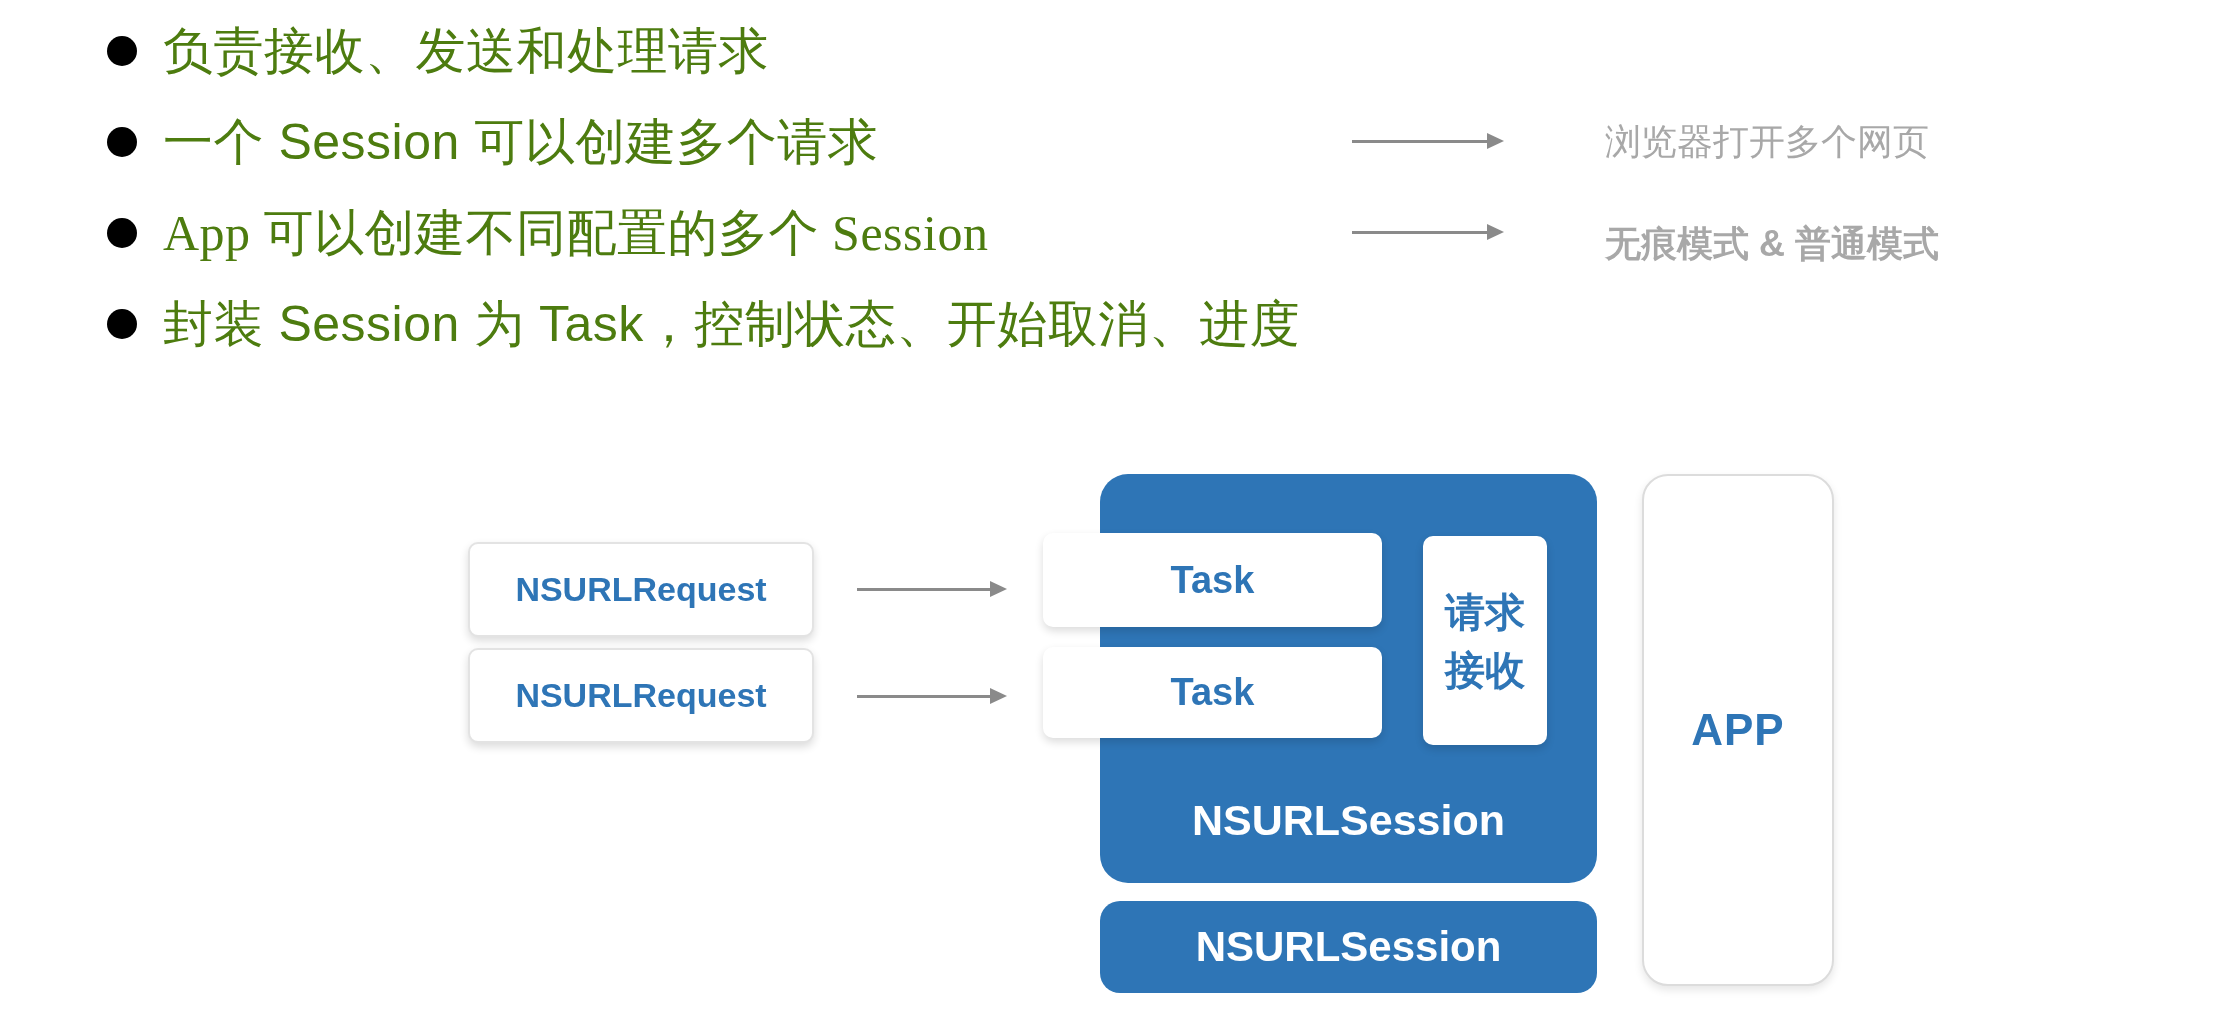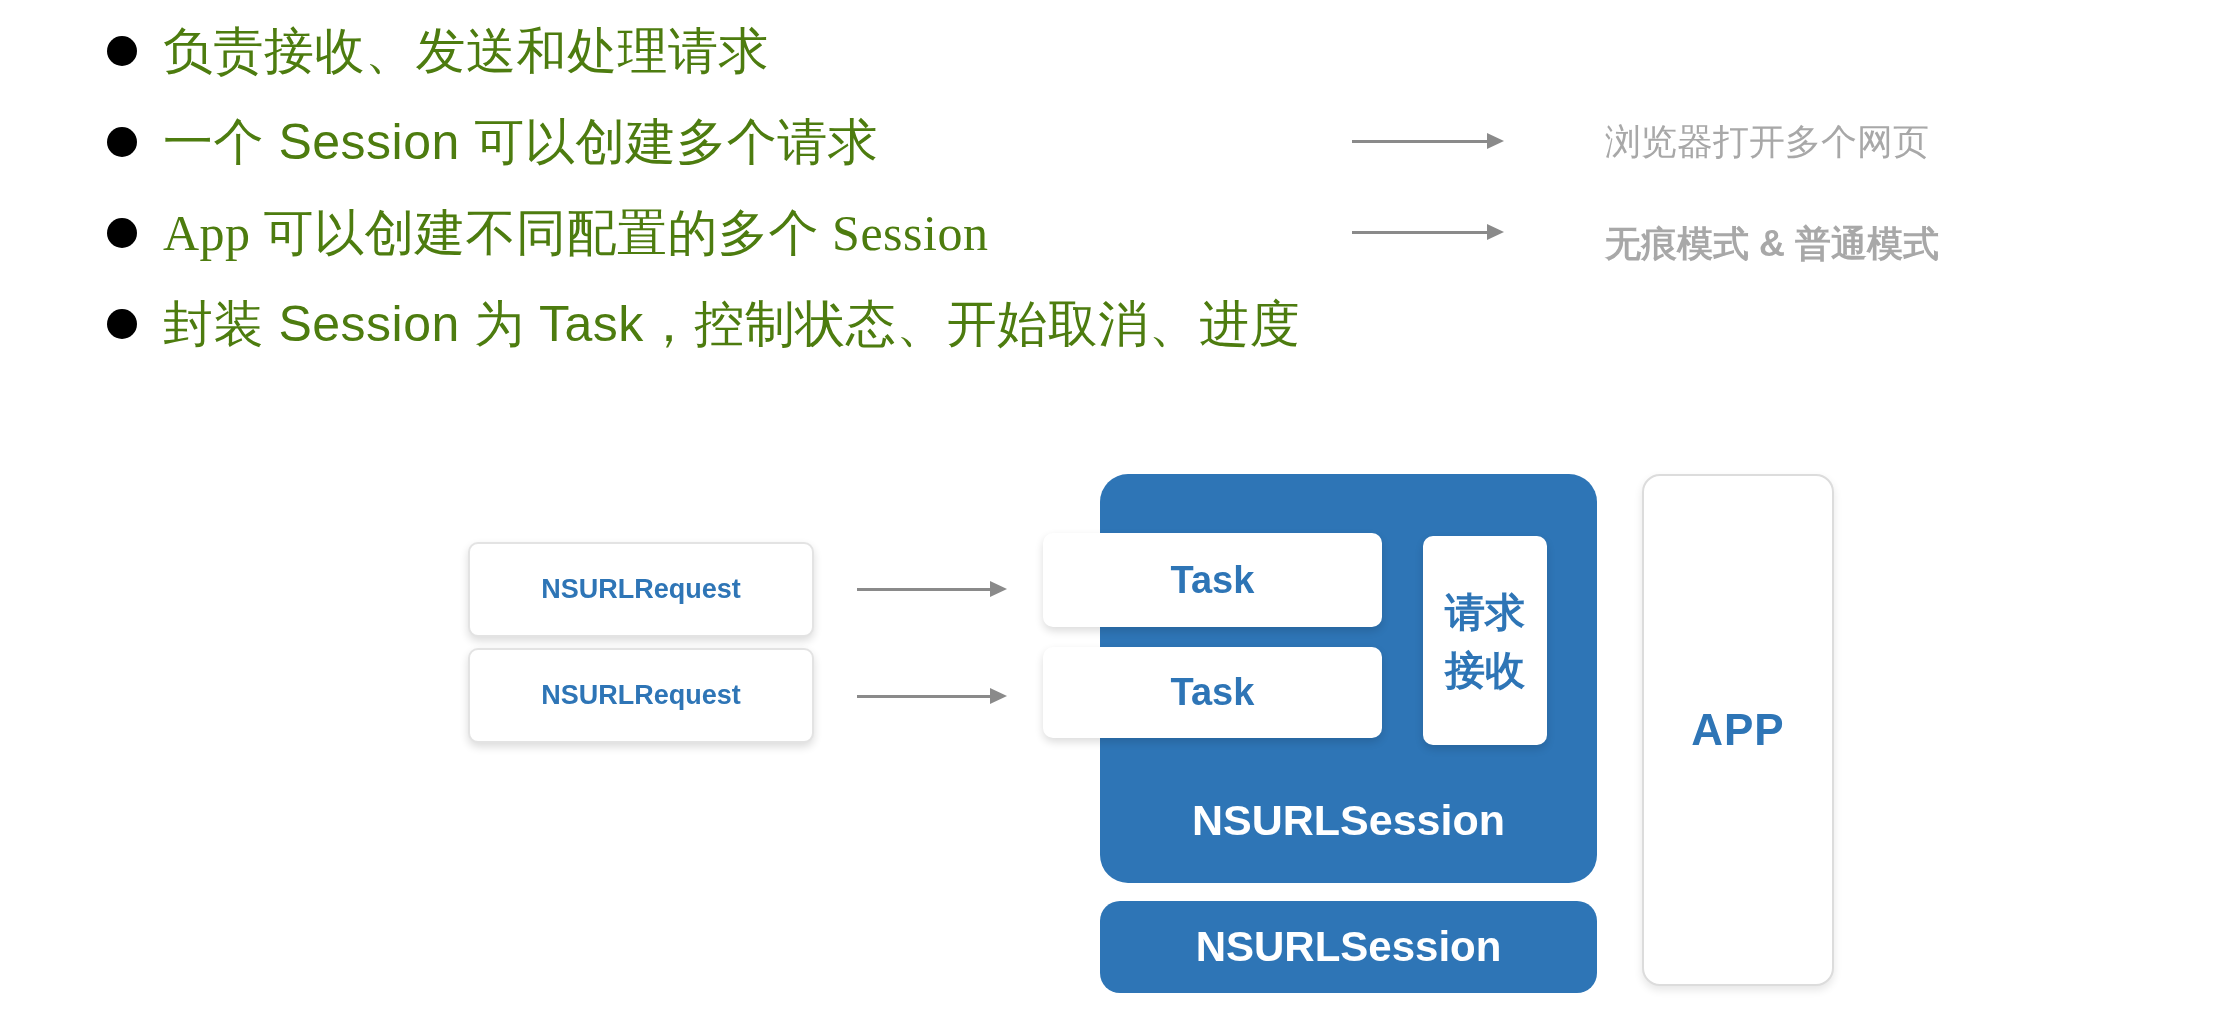--- a/index.html
+++ b/index.html
@@ -78,21 +78,21 @@
     background: #fff;
     border: 2px solid #e3e3e3;
     border-radius: 10px;
     box-shadow: 0 4px 8px rgba(0,0,0,0.14);
     display: flex;
     align-items: center;
     justify-content: center;
     color: #2e75b6;
     font-weight: bold;
   }
-  .request-box { left: 468px; width: 346px; height: 95px; font-size: 27px; }
+  .request-box { left: 468px; width: 346px; height: 95px; font-size: 34px; }
   .request-box.q1 { top: 542px; }
   .request-box.q2 { top: 648px; }
 
   .session-container {
     position: absolute;
     left: 1100px; top: 474px;
     width: 497px; height: 409px;
     background: #2e75b6;
     border-radius: 28px;
   }
@@ -130,21 +130,21 @@
     align-items: center;
     justify-content: center;
     color: #fff;
     font-size: 42px;
     font-weight: bold;
   }
 
   .app-box {
     left: 1642px; top: 474px;
     width: 192px; height: 512px;
-    border-radius: 18px;
+    border-radius: 26px;
     border: 2px solid #dcdcdc;
     box-shadow: 0 4px 8px rgba(0,0,0,0.10);
     font-size: 44px;
     letter-spacing: 1px;
   }
 </style>
 </head>
 <body>
 
 <div class="bullet-row r0">

